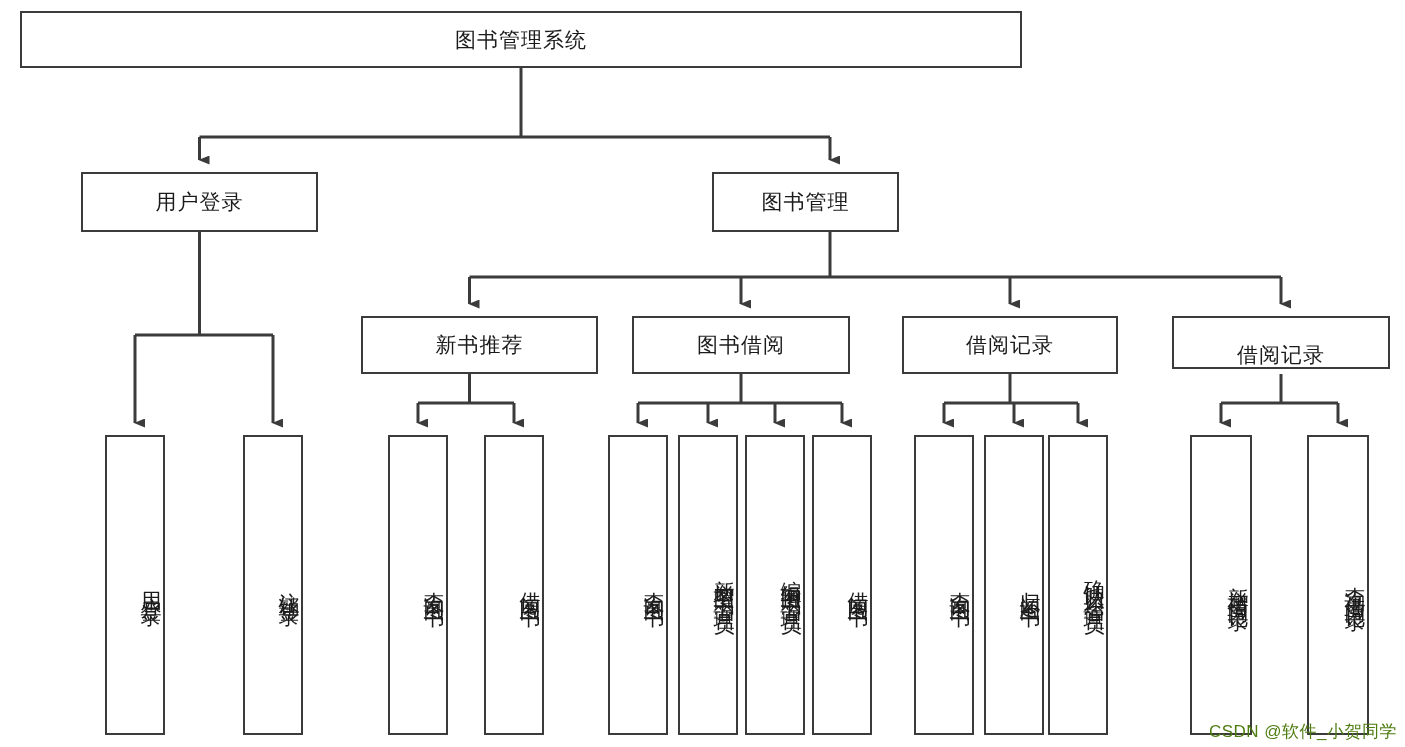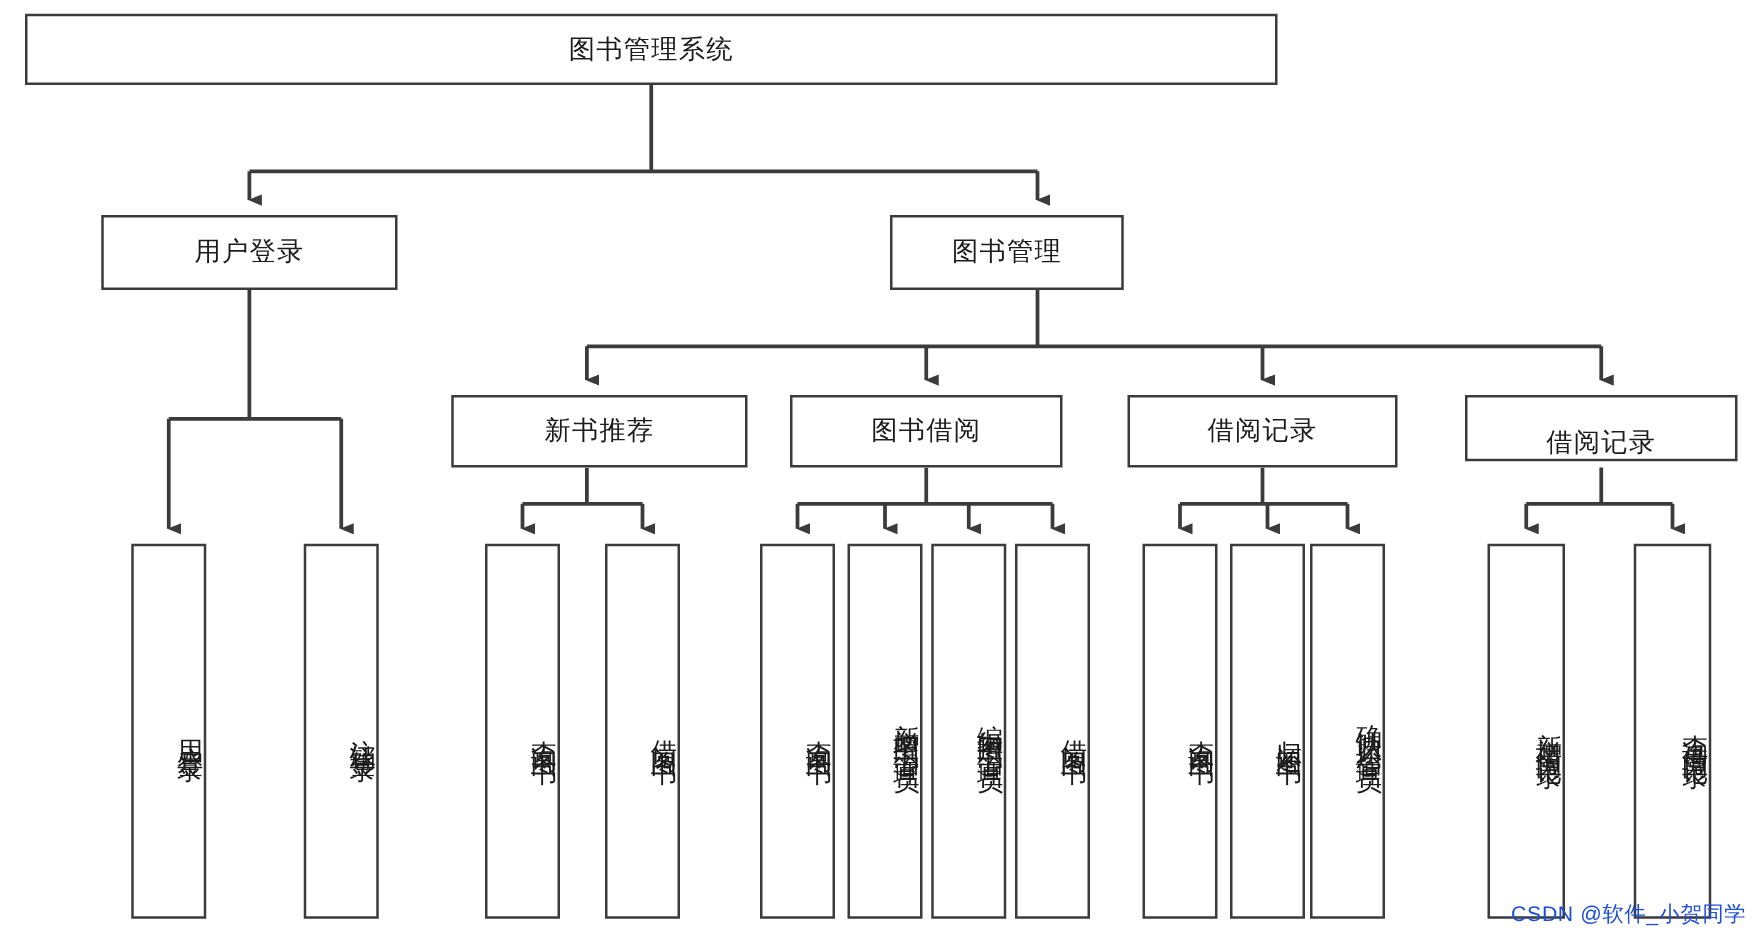--- a/index.html
+++ b/index.html
@@ -57,21 +57,21 @@
     white-space: pre;
   }
   .node.vertical .node-label {
     text-align: center;
   }
   #watermark {
     position: absolute;
     right: 8px;
     bottom: 4px;
     font-size: 17px;
-    color: #1d4ed8;
+    color: #4d7c0f;
     letter-spacing: 0.5px;
     z-index: 3;
     white-space: nowrap;
   }
 </style>
 </head>
 <body>
 
 <div id="diagram-root">
 

